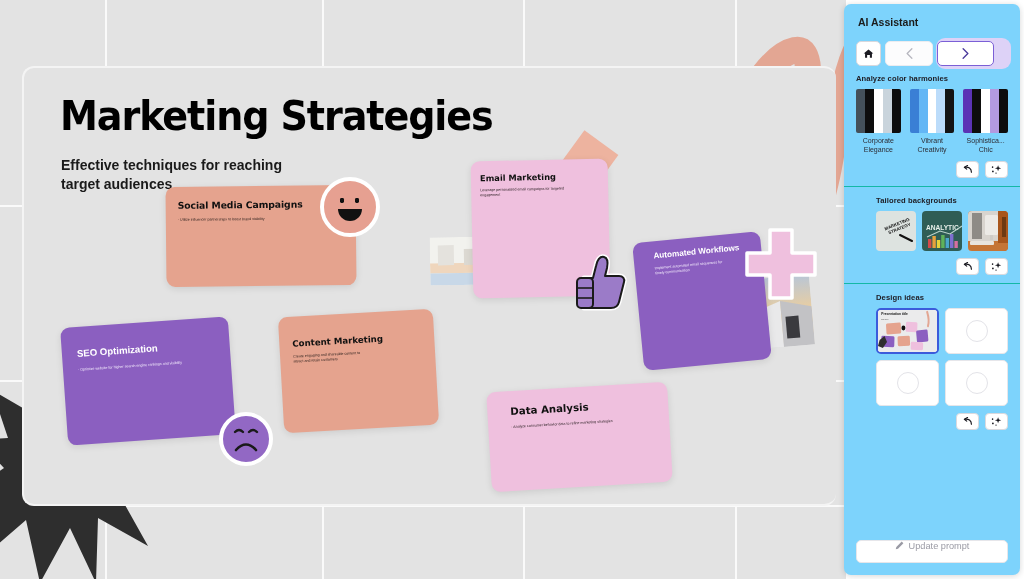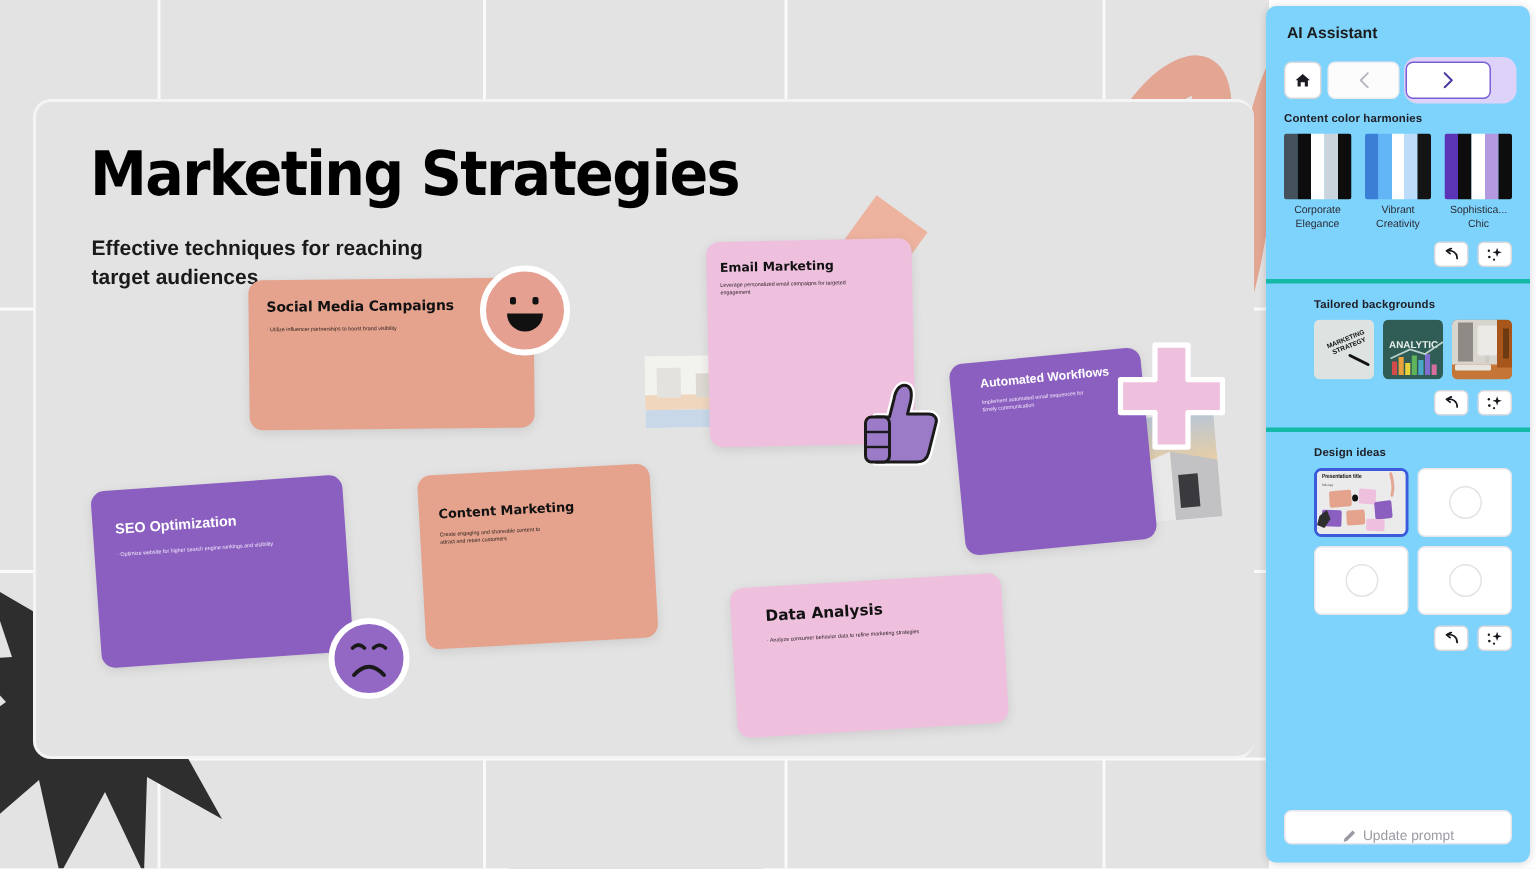--- a/index.html
+++ b/index.html
@@ -128,21 +128,21 @@
   #nav-back { width: 48px; border-color: #ececf0; color: #b6b6bf; background: #fcfcfd; }
   #nav-next { width: 57px; border: 1.6px solid #7b5fd6; color: #4b3a9c; z-index: 2; }
   #nav-next-halo {
     position: absolute; left: 92px; top: 2px; width: 75px; height: 31px;
     background: #ddd2f7; border-radius: 9px; z-index: 1;
   }
 
   #status-text { padding: 6px 14px 4px; font-size: 9.6px; color: #5c5c66; }
 
   .section { padding: 4px 12px 2px; }
-  .section + .section { border-top: 3px solid #14b8a6; margin-top: 6px; padding-top: 9px; padding-left: 32px; }
+  .section + .section { border-top: 1px solid #14b8a6; margin-top: 6px; padding-top: 9px; padding-left: 32px; }
   .section-h { font-size: 7.6px; font-weight: 700; color: #202028; margin-bottom: 6px; letter-spacing: .1px; }
 
   .palette-row { display: flex; gap: 9px; }
   .palette { width: 47px; }
   .swatches { display: flex; height: 44px; border-radius: 2px; overflow: hidden; }
   .swatches i { flex: 1; display: block; }
   .palette-name { margin-top: 3px; font-size: 7px; line-height: 1.3; text-align: center; color: #2c2c34; }
 
   .action-row { display: flex; justify-content: flex-end; gap: 6px; margin-top: 7px; }
   .mini-btn {
@@ -159,21 +159,21 @@
     height: 46px; border: 1px solid #e6e6ea; border-radius: 5px; background: #fff;
     display: flex; align-items: center; justify-content: center; overflow: hidden;
   }
   .idea.selected { border: 2px solid #3b5bdb; padding: 0; }
   .spinner { width: 22px; height: 22px; border-radius: 50%; border: 1.6px solid #e3e3e8; }
 
   #panel-footer { margin-top: auto; padding: 8px 12px 12px; }
   #update-prompt {
     width: 100%; height: 23px; border: 1px solid #e6e6ea; border-radius: 5px;
     background: #fff; color: #9a9aa4; font-size: 9.2px;
-    display: flex; align-items: flex-end; justify-content: center; gap: 5px;
+    display: flex; align-items: flex-start; justify-content: center; gap: 5px;
   }
   #almost-done {
     width: 100%; height: 23px; margin-top: 7px; border: none; border-radius: 5px;
     background: #9fa8f0; color: #ffffff; font-size: 9.5px; font-weight: 600;
     display: flex; align-items: center; justify-content: center;
   }
 </style>
 </head>
 <body>
 
@@ -319,21 +319,21 @@
       </div>
       <div class="nav-btn" id="nav-next">
         <svg width="9" height="11" viewBox="0 0 10 14">
           <path d="M2 1 L8 7 L2 13" fill="none" stroke="currentColor" stroke-width="1.7" stroke-linecap="round" stroke-linejoin="round"></path>
         </svg>
       </div>
     </div>
 
 
     <div class="section">
-      <div class="section-h">Content color harmonies</div>
+      <div class="section-h">Analyze color harmonies</div>
       <div class="palette-row">
 
         <div class="palette">
           <div class="swatches">
             <i style="background:#44505a"></i>
               <i style="background:#0d0d0d"></i>
             <i style="background:#ffffff"></i>
               <i style="background:#c9d4dc"></i>
             <i style="background:#0d0d0d"></i>
           </div>

